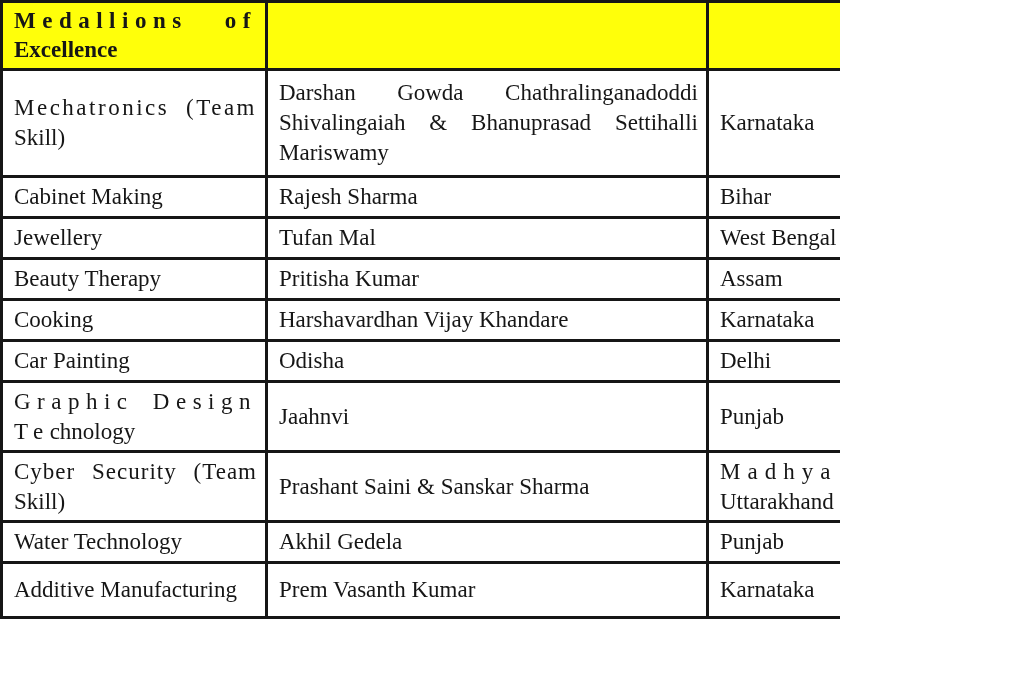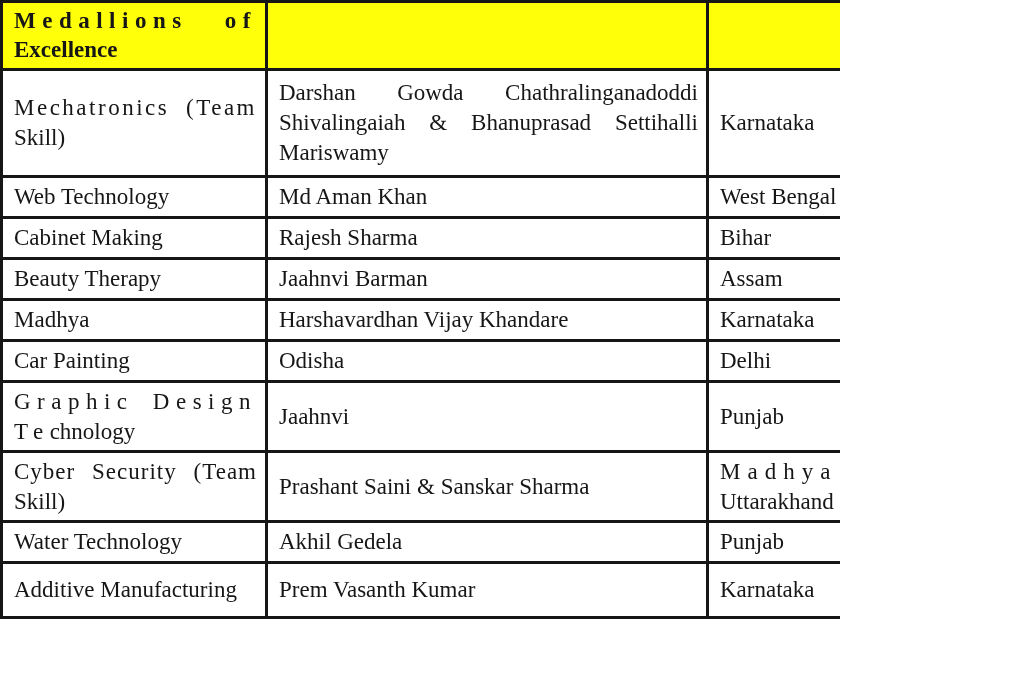--- a/index.html
+++ b/index.html
@@ -70,36 +70,36 @@
         <td class="head">Medallions of Excellence</td>
         <td></td>
         <td></td>
       </tr>
       <tr class="h-tall">
         <td class="ls-medium">Mechatronics (Team Skill)</td>
         <td>Darshan Gowda Chathralinganadoddi Shivalingaiah &amp; Bhanuprasad Settihalli Mariswamy</td>
         <td>Karnataka</td>
       </tr>
       <tr class="h-single">
-        <td>Web Technology</td>
-        <td>Md Aman Khan</td>
-        <td>West Bengal</td>
-      </tr>
-      <tr class="h-single">
         <td>Cabinet Making</td>
         <td>Rajesh Sharma</td>
         <td>Bihar</td>
       </tr>
       <tr class="h-single">
+        <td>Jewellery</td>
+        <td>Tufan Mal</td>
+        <td>West Bengal</td>
+      </tr>
+      <tr class="h-single">
         <td>Beauty Therapy</td>
-        <td>Jaahnvi Barman</td>
+        <td>Pritisha Kumar</td>
         <td>Assam</td>
       </tr>
       <tr class="h-single">
-        <td>Madhya</td>
+        <td>Cooking</td>
         <td>Harshavardhan Vijay Khandare</td>
         <td>Karnataka</td>
       </tr>
       <tr class="h-single">
         <td>Car Painting</td>
         <td>Odisha</td>
         <td>Delhi</td>
       </tr>
       <tr class="h-double">
         <td class="ls-strong">Graphic Design Technology</td>

